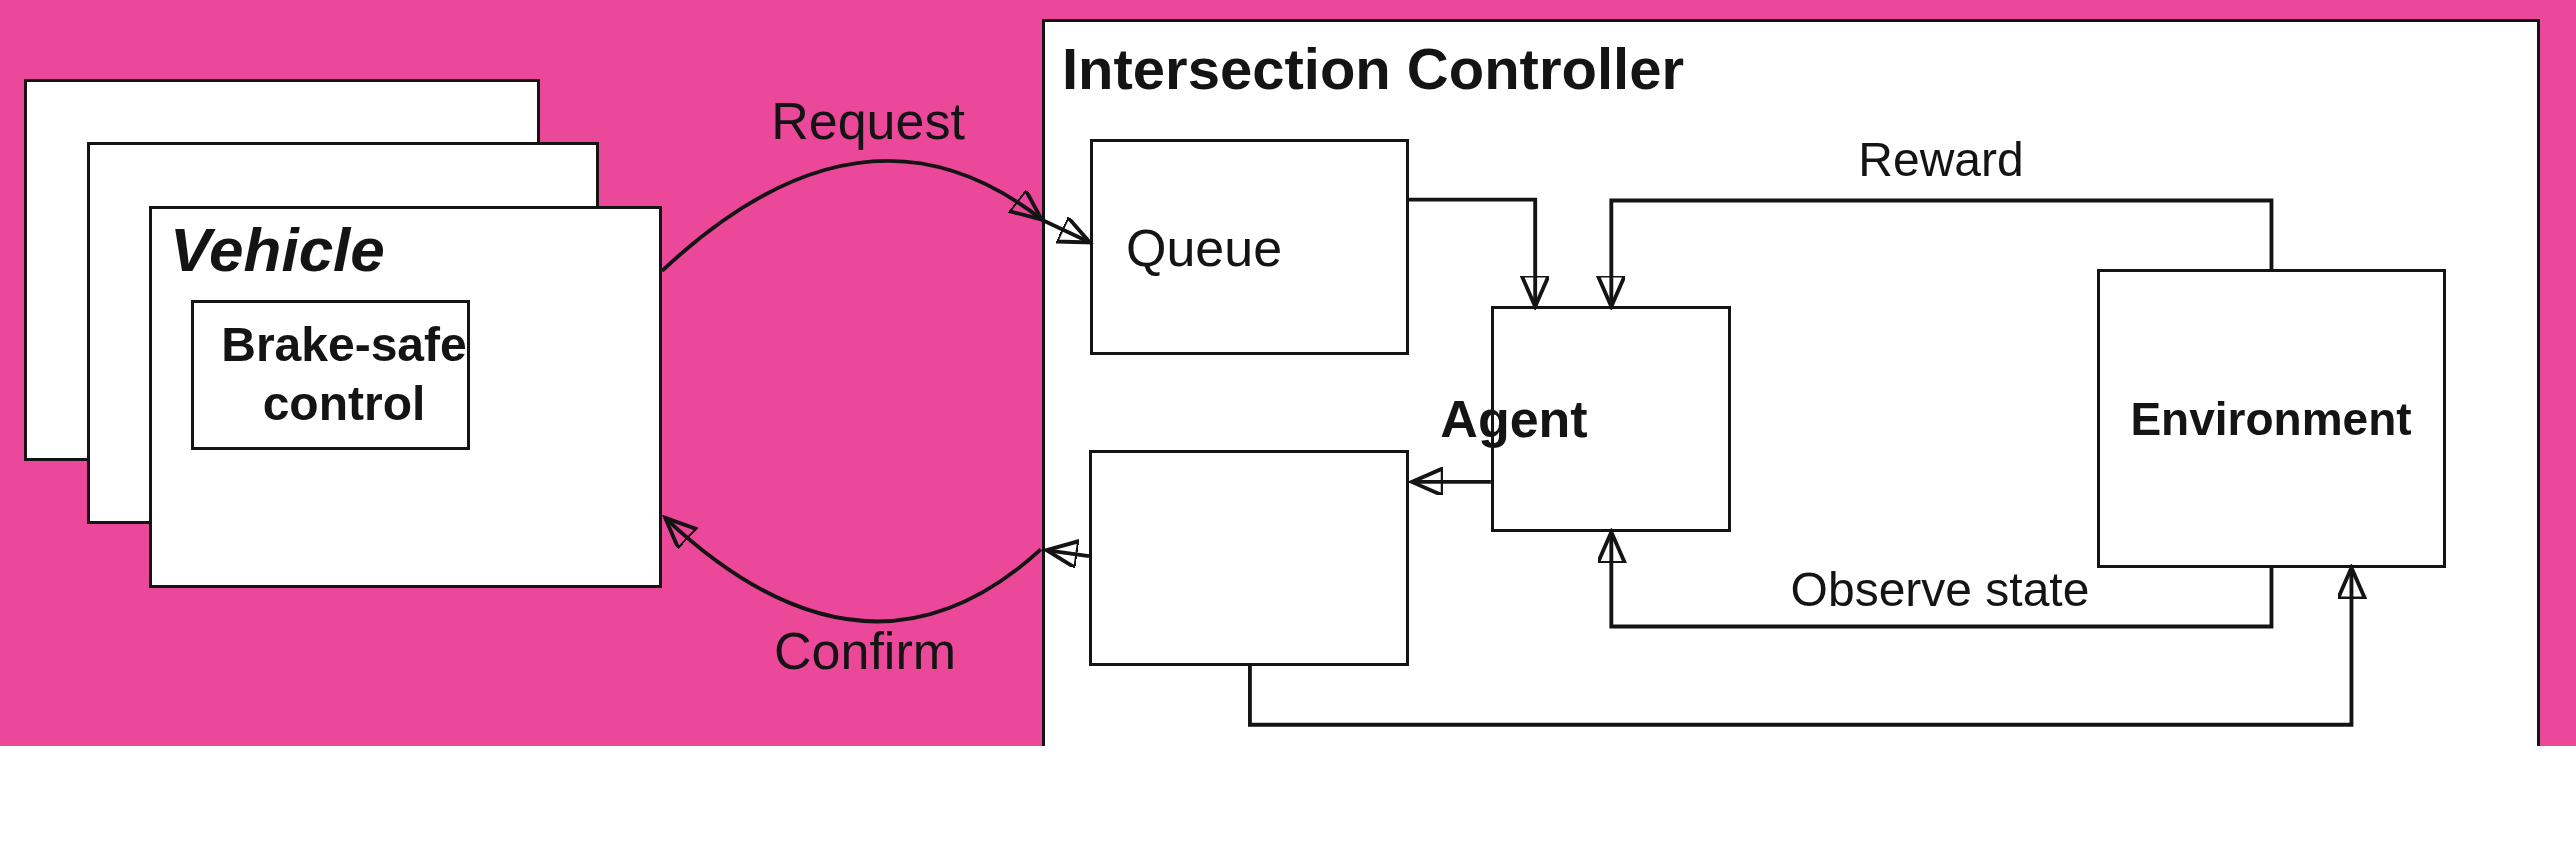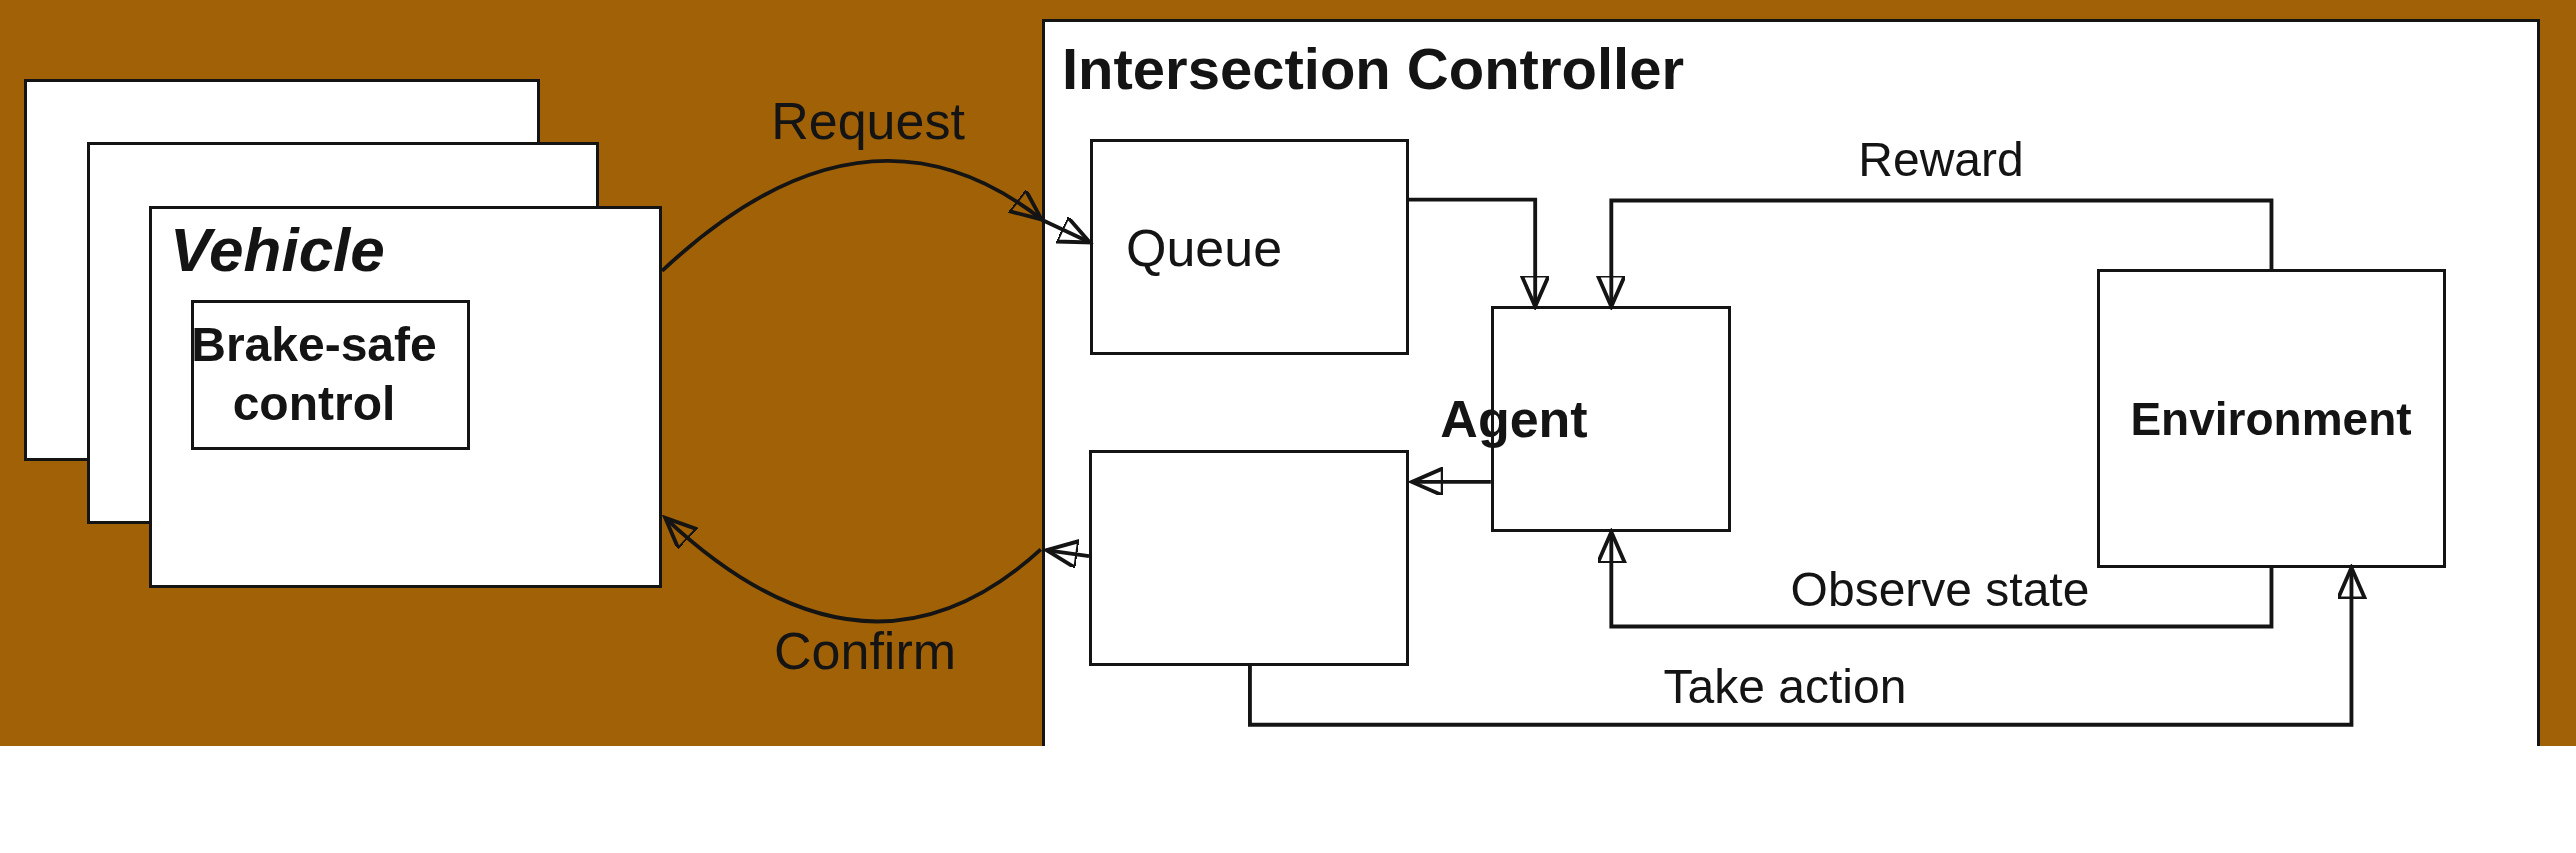--- a/index.html
+++ b/index.html
@@ -4,21 +4,21 @@
 <style>
   html, body {
     margin: 0;
     padding: 0;
     background: #ffffff;
   }
   .canvas {
     position: relative;
     width: 2576px;
     height: 746px;
-    background: #a16207;
+    background: #ec4899;
     font-family: "Liberation Sans", "DejaVu Sans", sans-serif;
     color: #141414;
     overflow: hidden;
   }
   .box {
     position: absolute;
     box-sizing: border-box;
     border: 3.9px solid #141414;
     background: #ffffff;
   }
@@ -40,21 +40,21 @@
     color: #141414;
   }
   .lbl.centered {
     transform: translate(-50%, -50%);
     text-align: center;
   }
   .lbl.bold { font-weight: 700; }
   .lbl.wrap { white-space: normal; }
   .title-ic     { left: 1062px; top: 37px;  font-size: 58px; }
   .title-veh    { left: 170px;  top: 216px; font-size: 62px; font-style: italic; }
-  .lbl-brake    { left: 314px;  top: 375px; font-size: 48px; line-height: 1.22; width: 260px; }
+  .lbl-brake    { left: 344px;  top: 375px; font-size: 48px; line-height: 1.22; width: 260px; }
   .lbl-queue    { left: 1204px; top: 249px; font-size: 52px; }
   .lbl-agent    { left: 1514px; top: 420px; font-size: 52px; }
   .lbl-priority { left: 1249px; top: 559px; font-size: 49px; line-height: 1.2; width: 308px; }
   .lbl-env      { left: 2271px; top: 419px; font-size: 46px; }
   .lbl-request  { left: 868px;  top: 122px; font-size: 52px; }
   .lbl-confirm  { left: 865px;  top: 652px; font-size: 52px; }
   .lbl-reward   { left: 1941px; top: 160px; font-size: 48px; }
   .lbl-observe  { left: 1940px; top: 590px; font-size: 48px; }
   .lbl-take     { left: 1785px; top: 687px; font-size: 48px; }
   .ic-box       { left: 1042px; top: 19px;  width: 1498px; height: 798px; }
@@ -115,16 +115,15 @@
   <div class="lbl bold centered lbl-env">Environment</div>
 
   <div class="lbl centered lbl-request">Request</div>
 
   <div class="lbl centered lbl-confirm">Confirm</div>
 
   <div class="lbl centered lbl-reward">Reward</div>
 
   <div class="lbl centered lbl-observe">Observe state</div>
 
-  <div class="lbl centered lbl-take">Take action</div>
 
 </div>
 
 
 </body></html>

